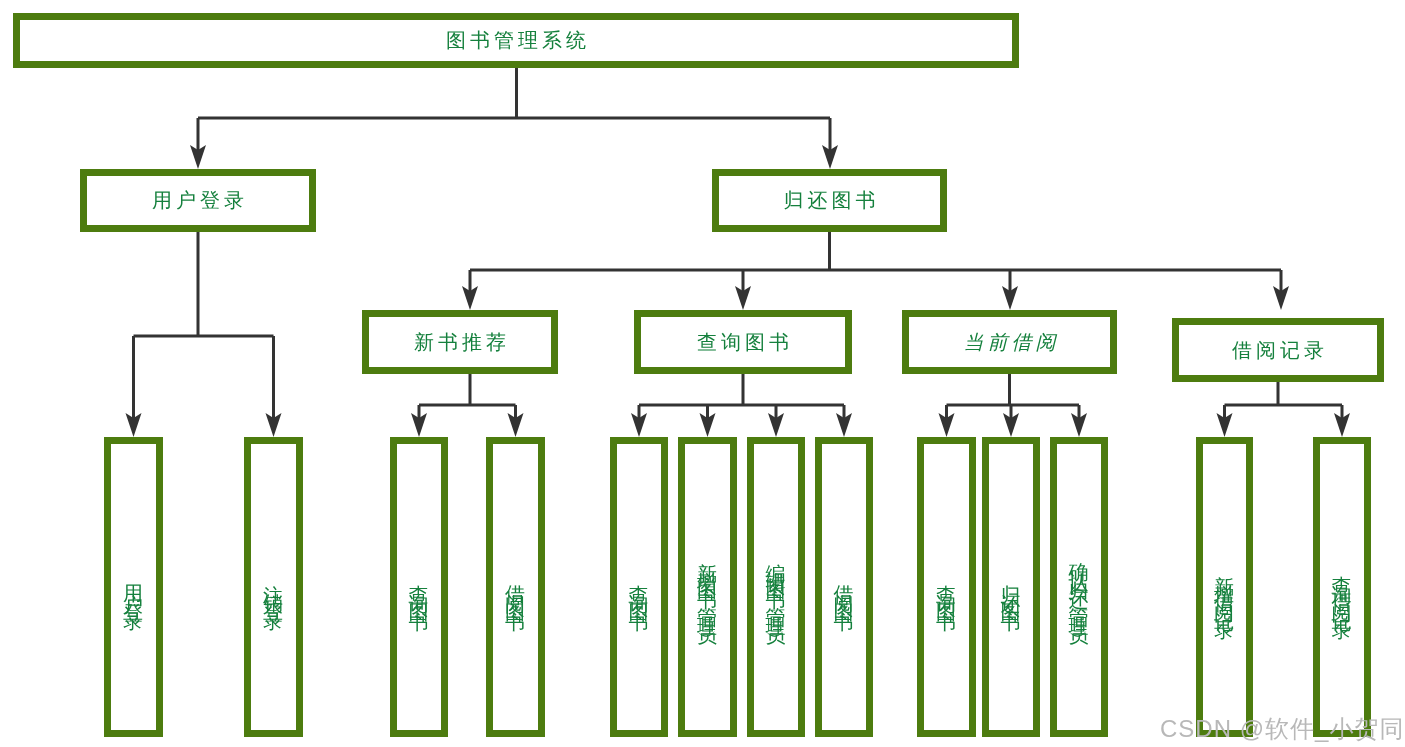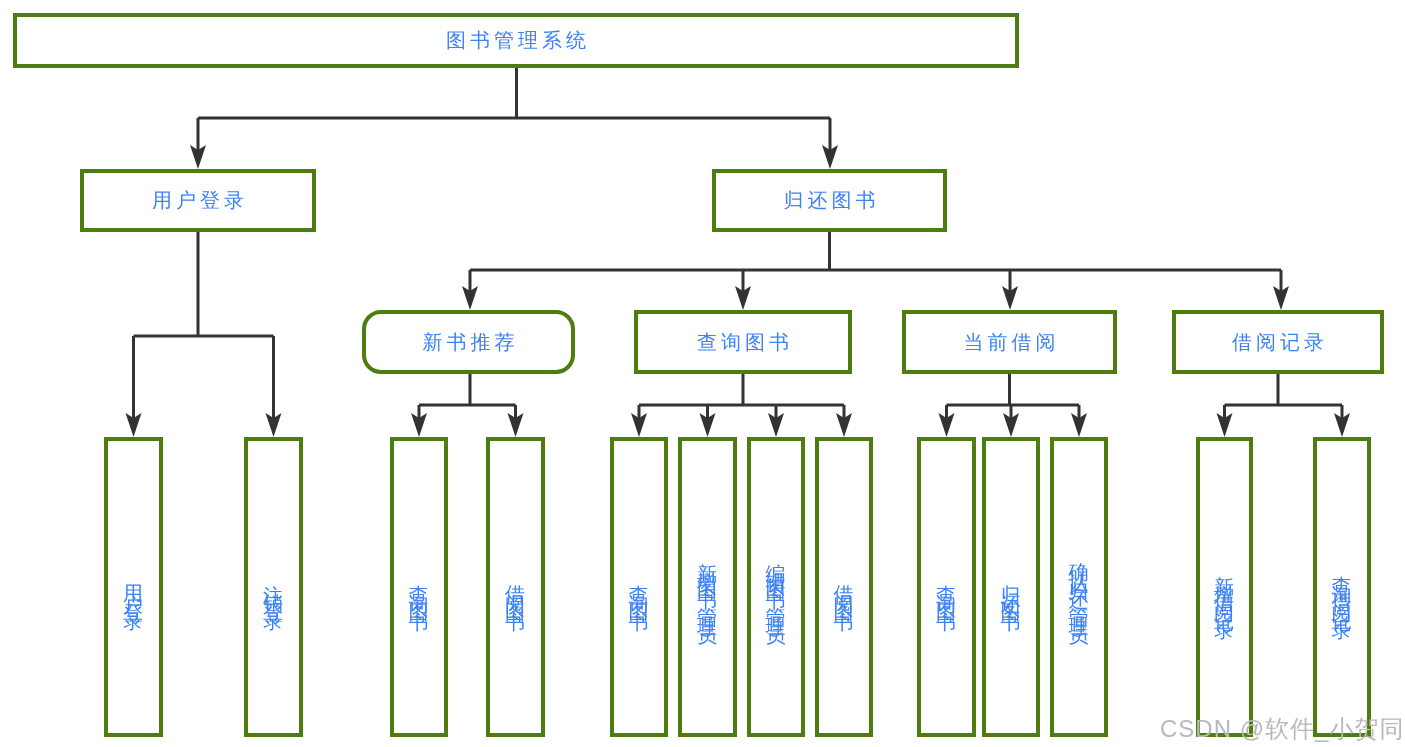--- a/index.html
+++ b/index.html
@@ -25,46 +25,46 @@
     stroke-width: 3;
     fill: none;
   }
   .lines polygon {
     fill: #333333;
     stroke: none;
   }
   .box {
     position: absolute;
     background: #ffffff;
-    border: 4px solid #4d7c0f;
+    border: 7px solid #4d7c0f;
     display: flex;
     align-items: center;
     justify-content: center;
-    color: #3b82f6;
+    color: #15803d;
   }
   .hbox {
     font-size: 20px;
     letter-spacing: 4px;
     white-space: nowrap;
     text-indent: 4px;
   }
   .vbox {
     writing-mode: vertical-rl;
     font-size: 20px;
     letter-spacing: 9px;
     line-height: 1;
   }
   
   .n-root            { left: 13px;   top: 13px;  width: 1006px; height: 55px; }
   .n-user-login      { left: 80px;   top: 169px; width: 236px;  height: 63px; }
   .n-book-mgmt       { left: 712px;  top: 169px; width: 235px;  height: 63px; }
-  .n-new-books       { left: 362px;  top: 310px; width: 213px;  height: 64px; border-radius: 19px; }
+  .n-new-books       { left: 362px;  top: 310px; width: 196px;  height: 64px; }
   .n-book-borrow     { left: 634px;  top: 310px; width: 218px;  height: 64px; }
-  .n-current-borrow  { left: 902px;  top: 310px; width: 215px;  height: 64px; }
-  .n-borrow-records  { left: 1172px; top: 310px; width: 212px;  height: 64px; }
+  .n-current-borrow  { left: 902px;  top: 310px; width: 215px;  height: 64px; font-style: italic; }
+  .n-borrow-records  { left: 1172px; top: 318px; width: 212px;  height: 64px; }
   .leaf { top: 437px; height: 300px; }
   .l-a1 { left: 104px;  width: 59px; }
   .l-a2 { left: 244px;  width: 59px; }
   .l-b1 { left: 390px;  width: 58px; }
   .l-b2 { left: 486px;  width: 59px; }
   .l-c1 { left: 610px;  width: 58px; }
   .l-c2 { left: 678px;  width: 59px; }
   .l-c3 { left: 747px;  width: 58px; }
   .l-c4 { left: 815px;  width: 58px; }
   .l-d1 { left: 917px;  width: 59px; }

